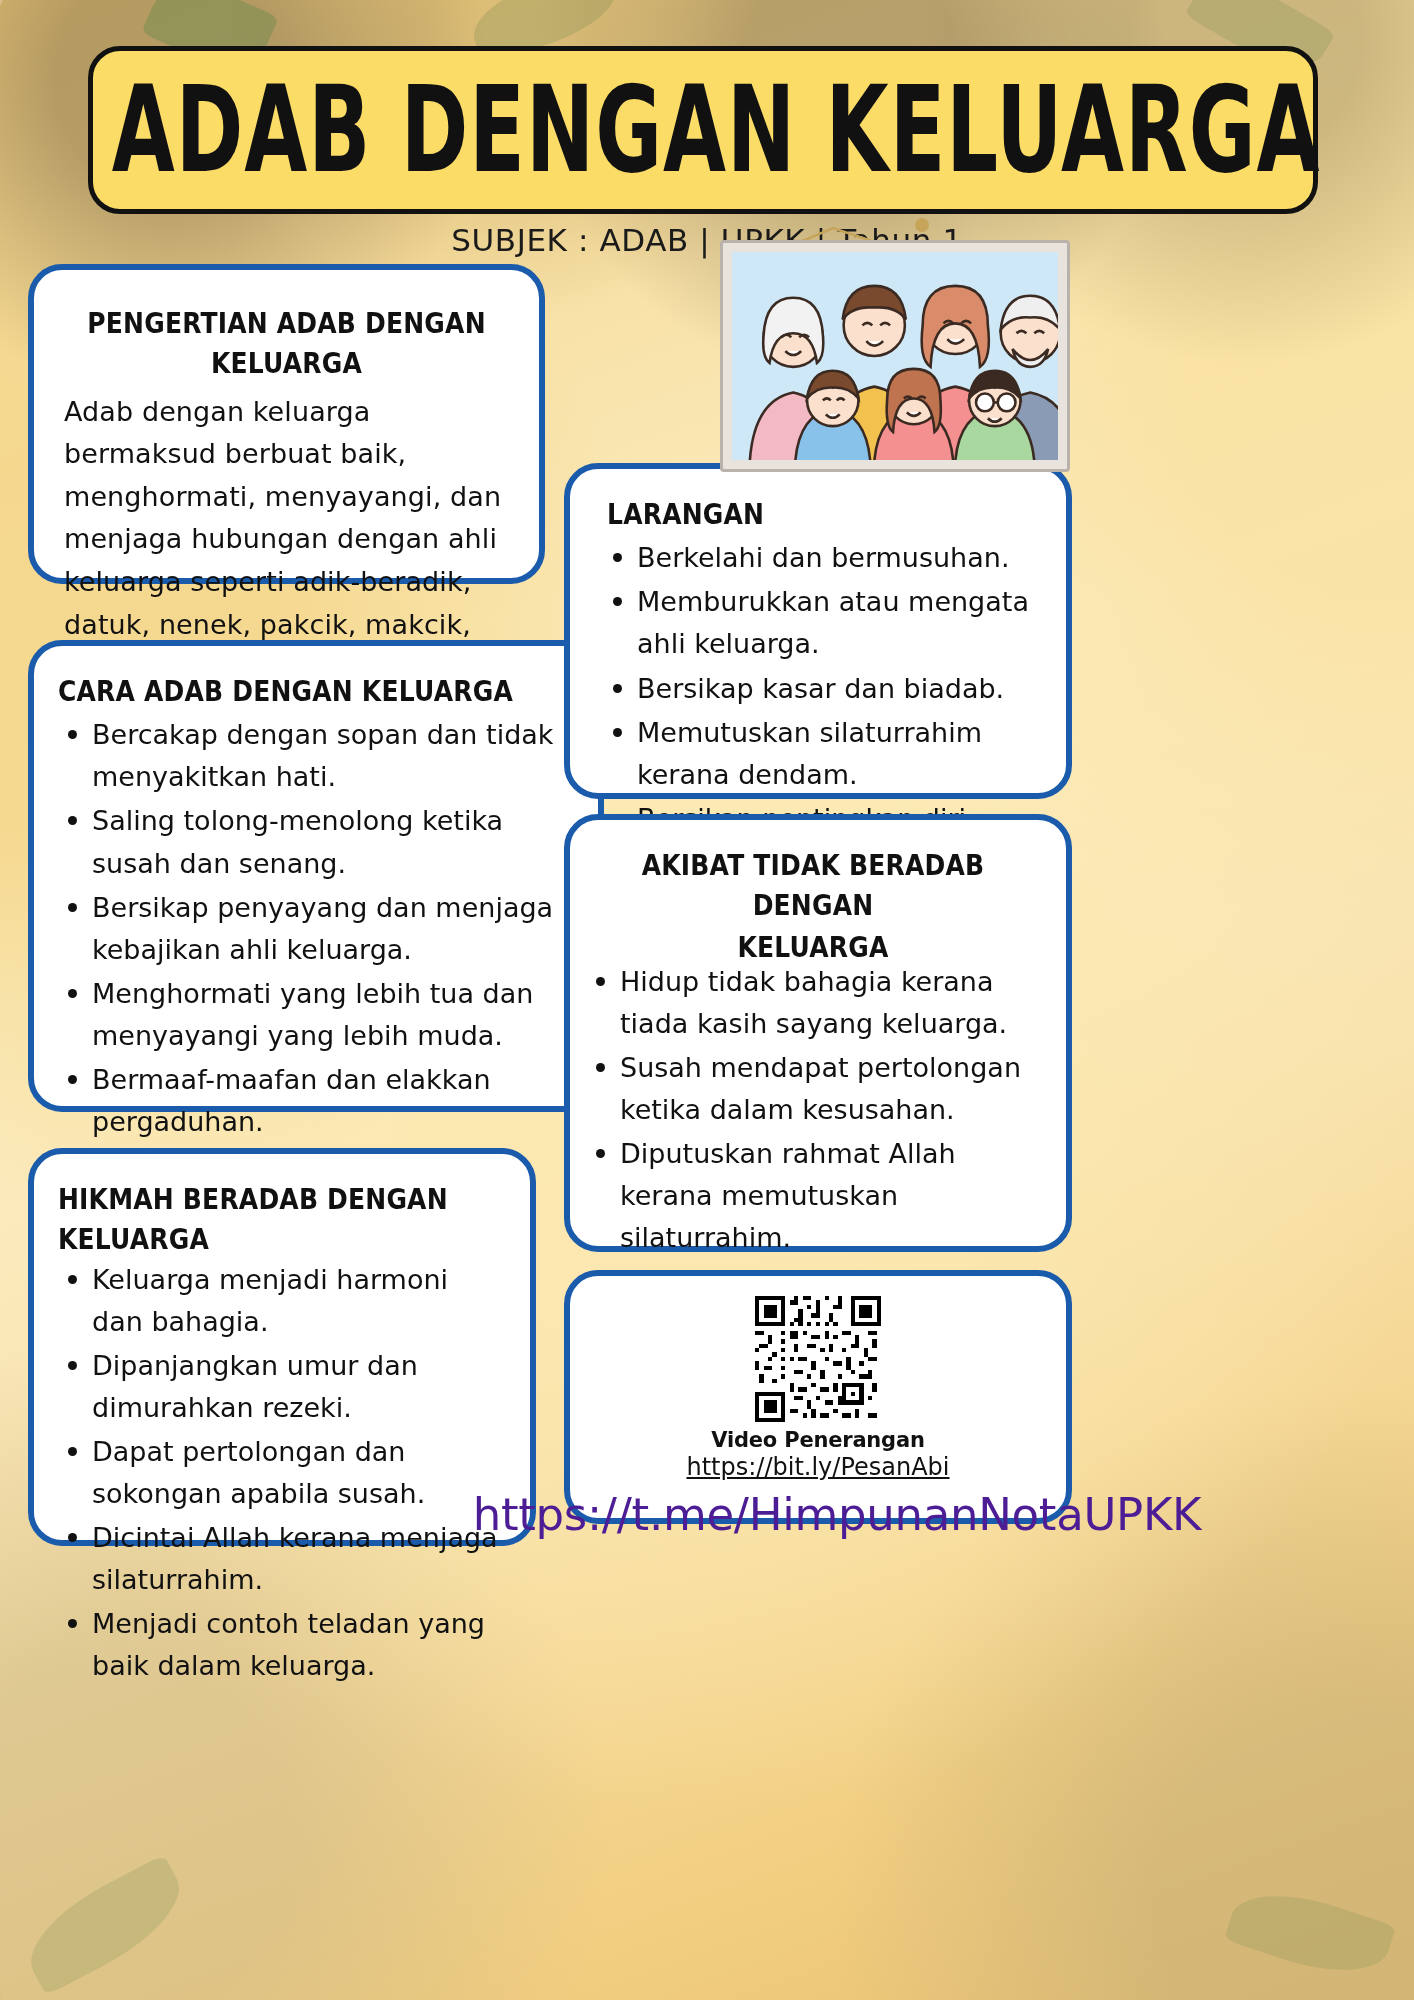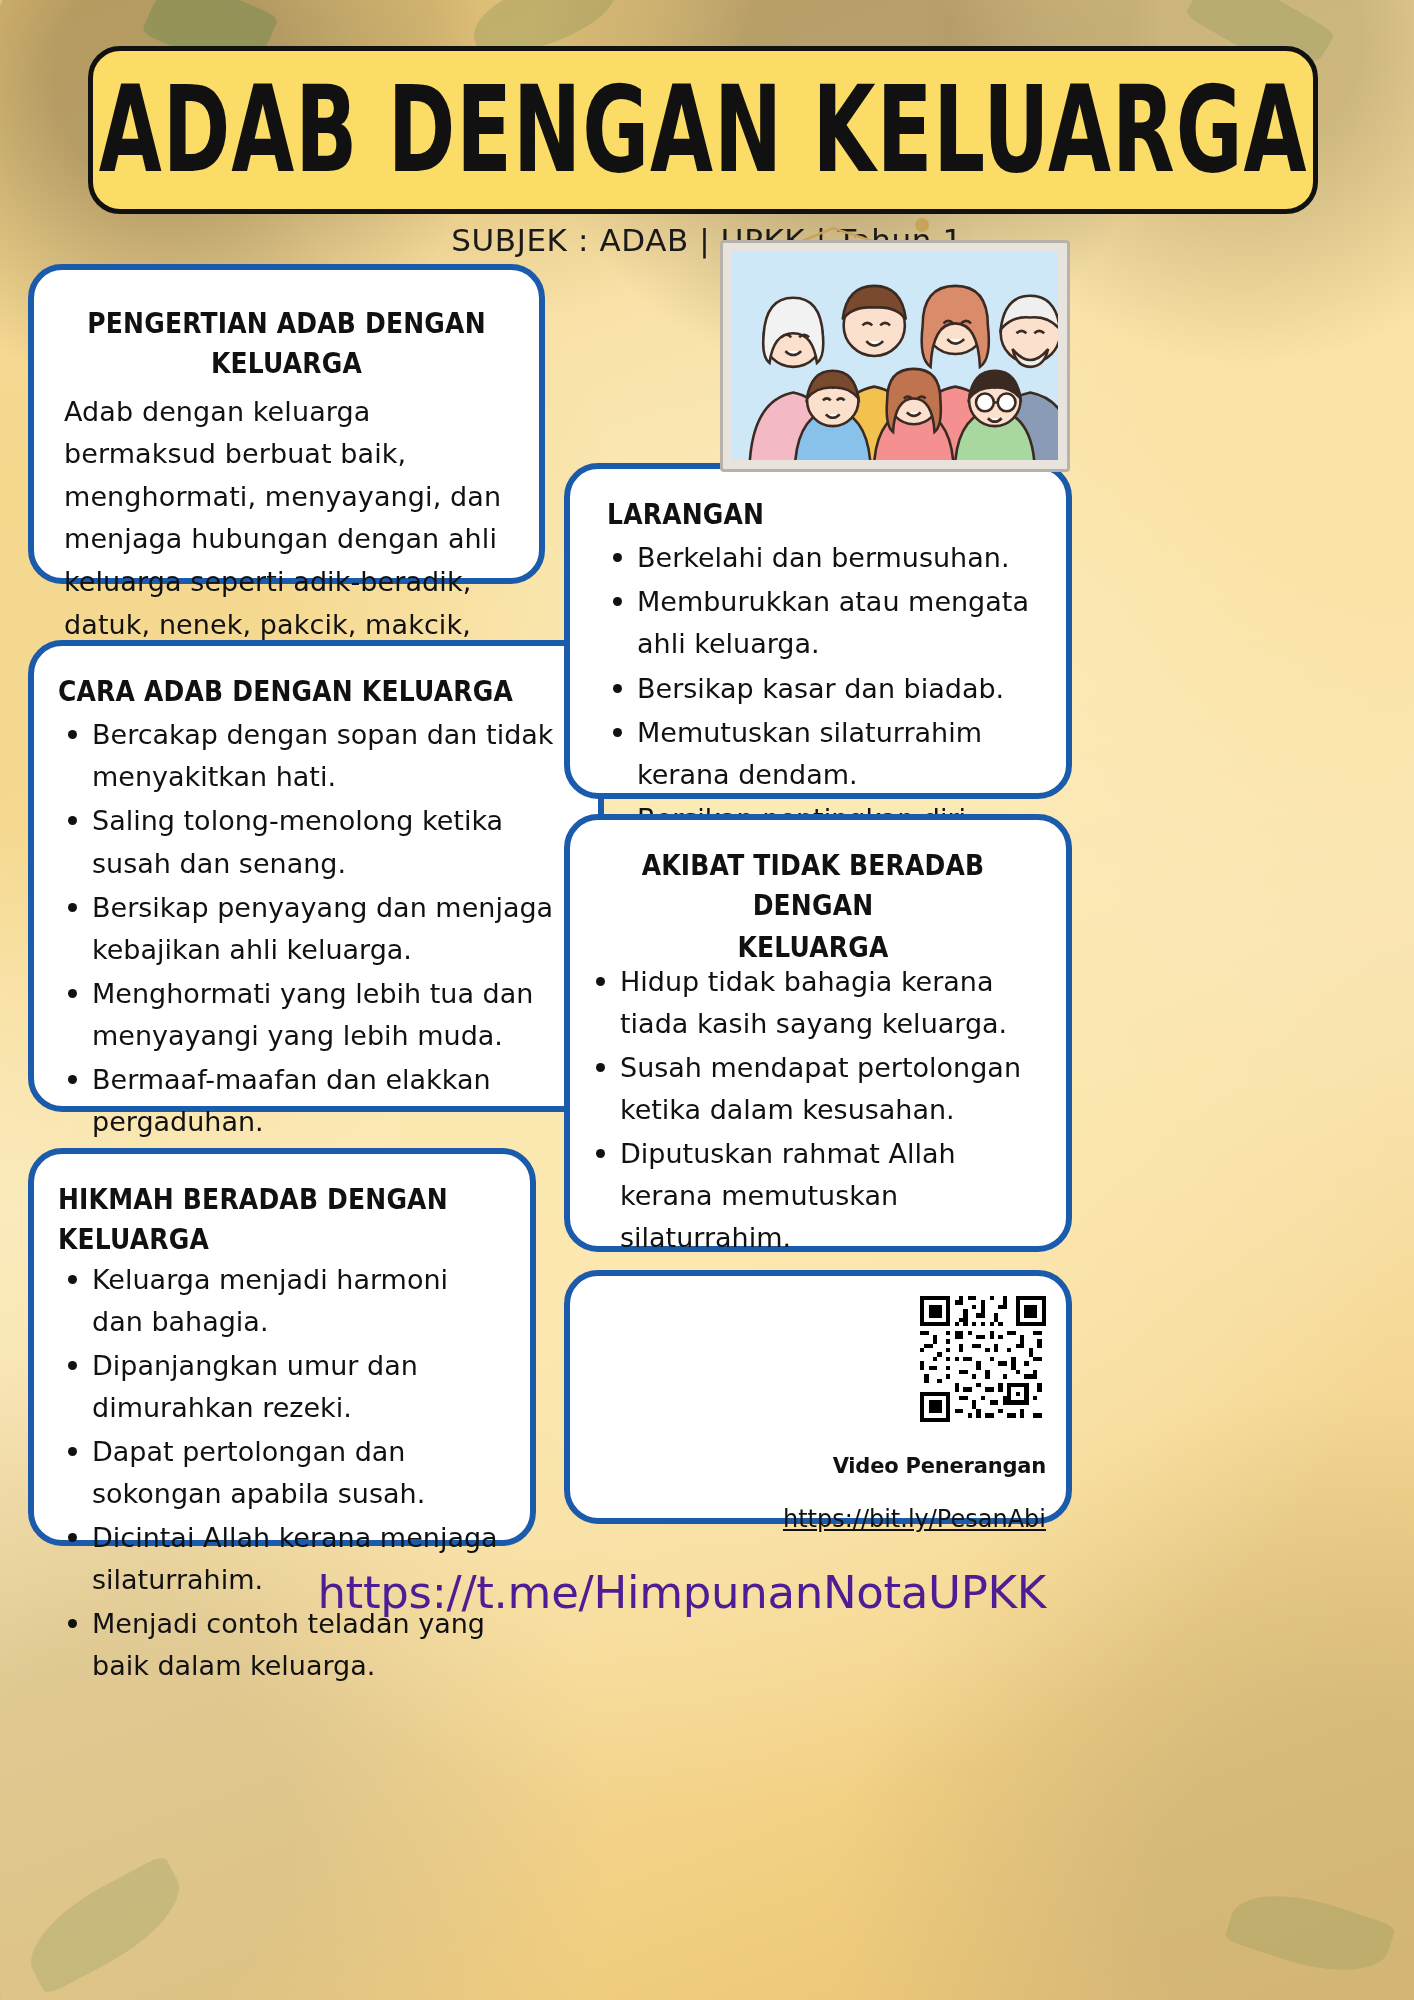--- a/index.html
+++ b/index.html
@@ -48,21 +48,21 @@
   }
 
   
   .title-banner {
     position: absolute;
     left: 88px; top: 46px;
     width: 1230px; height: 168px;
     background: #fbdc67;
     border: 5px solid #111;
     border-radius: 32px;
-    display: flex; align-items: center; justify-content: center;
+    display: flex; align-items: center; 
     z-index: 5;
   }
   .title-text {
     font-family: "DejaVu Sans", sans-serif;
     font-weight: bold;
     font-size: 84px;
     letter-spacing: 1px;
     color: #111;
     transform: scaleY(1.42) scaleX(.97);
     white-space: nowrap;
@@ -159,21 +159,21 @@
   #card-qr         { left: 564px; top: 1270px; width: 508px; height: 254px; padding: 18px 20px; }
 
   #card-pengertian .body-text { margin-top: 14px; }
   #card-cara ul.bullets,
   #card-hikmah ul.bullets,
   #card-larangan ul.bullets,
   #card-akibat ul.bullets { margin-top: 6px; }
   #card-larangan .card-head { margin-left: 4px; }
 
   
-  .qr-card-inner { display: flex; flex-direction: column; align-items: flex-end; gap: 26px; }
+  .qr-card-inner { display: flex; flex-direction: column; align-items: center; }
   .qr-box {
     width: 126px; height: 126px;
     background: #fff;
     position: relative;
     margin-top: 2px;
   }
   .qr-box svg { display: block; width: 100%; height: 100%; }
   .qr-label {
     margin-top: 6px;
     font-family: "DejaVu Sans", sans-serif;

